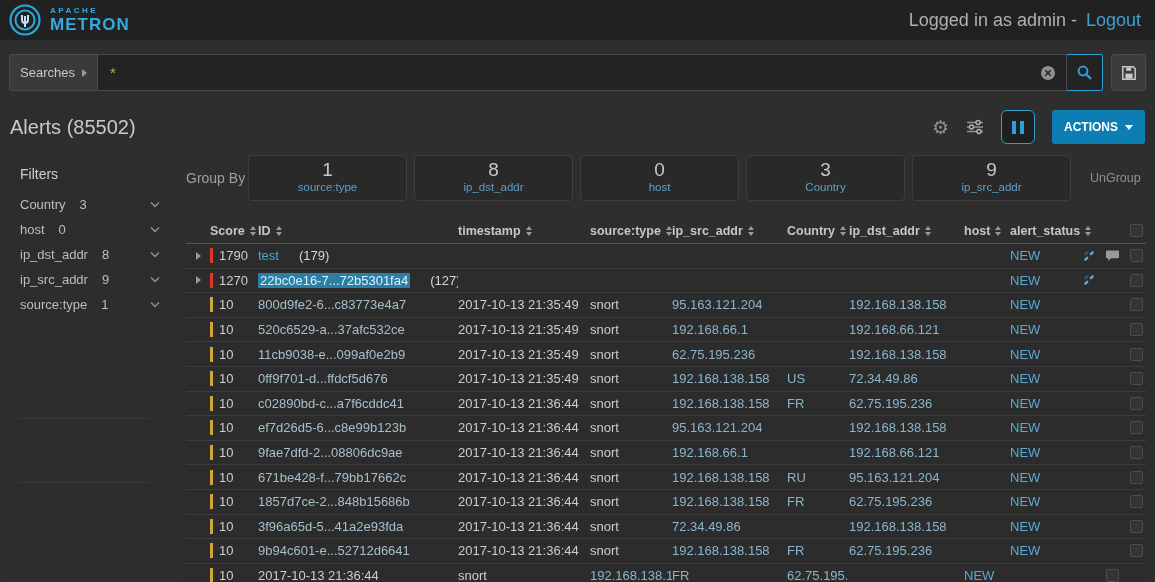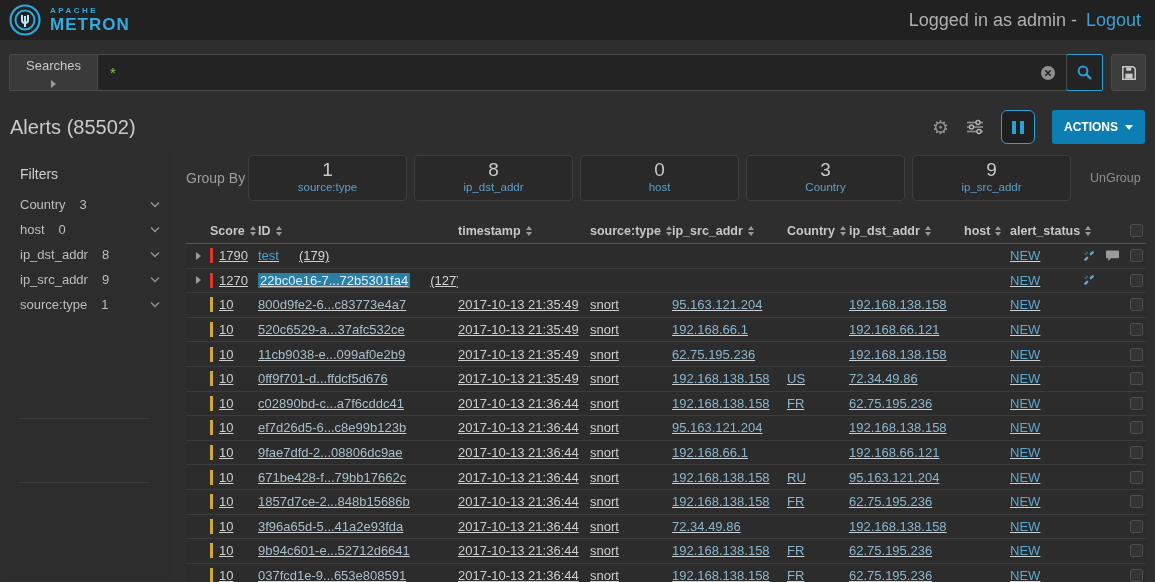--- a/index.html
+++ b/index.html
@@ -20,21 +20,21 @@
   .brand-apache { font-size:8px; letter-spacing:2.5px; color:#35aade; font-weight:bold; }
   .brand-metron { font-size:17px; letter-spacing:1px; color:#35aade; font-weight:bold; margin-top:1px; }
   .login-area { font-size:18px; color:#b0b0b0; }
   .logout-link { color:#3f9fd0; text-decoration:none; margin-left:4px; cursor:pointer; }
   
   .search-row { padding:14px 9px 11px 9px; }
   .search-bar { display:flex; height:37px; }
   .searches-btn {
     background:#3a3a3a; border:1px solid #4a4a4a; color:#c9c9c9;
     width:89px; display:flex; align-items:center; justify-content:center; gap:7px;
-    font-size:13px; border-radius:2px 0 0 2px; cursor:pointer;flex-direction:column;
+    font-size:13px; border-radius:2px 0 0 2px; cursor:pointer;
   }
   .caret-right { width:0; height:0; border-left:5px solid #9a9a9a; border-top:4px solid transparent; border-bottom:4px solid transparent; }
   .search-input-wrap {
     flex:1; background:#232323; border:1px solid #4a4a4a; border-left:none;
     position:relative; display:flex; align-items:center;
   }
   .query-text { color:#8bc34a; font-size:15px; margin-left:12px; line-height:37px; }
   .clear-btn { position:absolute; right:10px; top:10px; cursor:pointer; line-height:0; }
   .search-btn {
     width:37px; background:#232323; border:1px solid #2a9fd8; margin-left:-1px;
@@ -89,21 +89,21 @@
   .trow {
     display:grid;
     grid-template-columns:24px 48px minmax(0,1fr) 132px 82px 115px 62px 115px 46px 72px 40px 24px;
     align-items:center;
   }
   .thead { height:26px; border-bottom:1px solid #565656; }
   .th { display:flex; align-items:center; gap:5px; font-size:12.5px; color:#c6c6c6; font-weight:bold; cursor:pointer; white-space:nowrap; }
   .sort-icon { display:inline-flex; flex-direction:column; gap:2px; }
   .sort-up { width:0;height:0;border-bottom:4px solid #9a9a9a;border-left:3.5px solid transparent;border-right:3.5px solid transparent; }
   .sort-down { width:0;height:0;border-top:4px solid #9a9a9a;border-left:3.5px solid transparent;border-right:3.5px solid transparent; }
-  .tbody .trow { height:24.6px; border-bottom:1px solid #3c3c3c; background:#2c2c2c; cursor:pointer;text-decoration:underline; }
+  .tbody .trow { height:24.6px; border-bottom:1px solid #3c3c3c; background:#2c2c2c; cursor:pointer; }
   .cell { white-space:nowrap; overflow:hidden; font-size:13px; color:#cdcdcd; }
   .cell-expand { display:flex; justify-content:center; }
   .expand-caret { width:0;height:0;border-left:5px solid #9a9a9a;border-top:4px solid transparent;border-bottom:4px solid transparent; cursor:pointer; }
   .cell-score { display:flex; align-items:center; gap:6px; }
   .score-bar { width:3px; height:15px; flex-shrink:0; }
   .id-link { color:#4aa3cf; cursor:pointer; }
   .id-selected { background:#2b7fa4; color:#d8f2ff; padding:0 2px; }
   .id-text { color:#a8bfcb; }
   .group-count-txt { color:#d6d6d6; margin-left:20px; }
   .cell-ip { color:#8ab5cd; }
@@ -615,21 +615,20 @@
             <div class="cell cell-check">
               <span class="checkbox"></span>
             </div>
           </div>
           <div class="trow">
             <div class="cell cell-expand"></div>
             <div class="cell cell-score">
               <span class="score-bar" style="background: rgb(210, 166, 60);"></span>
               <span>10</span>
             </div>
-            <div class="cell"><span class="id-text">037fcd1e-9...653e808591</span></div>
             <div class="cell ">2017-10-13 21:36:44</div>
             <div class="cell ">snort</div>
             <div class="cell cell-ip">192.168.138.158</div>
             <div class="cell cell-ip">FR</div>
             <div class="cell cell-ip">62.75.195.236</div>
             <div class="cell cell-ip"></div>
             <div class="cell cell-status">NEW</div>
             <div class="cell cell-icons"></div>
             <div class="cell cell-check">
               <span class="checkbox"></span>

